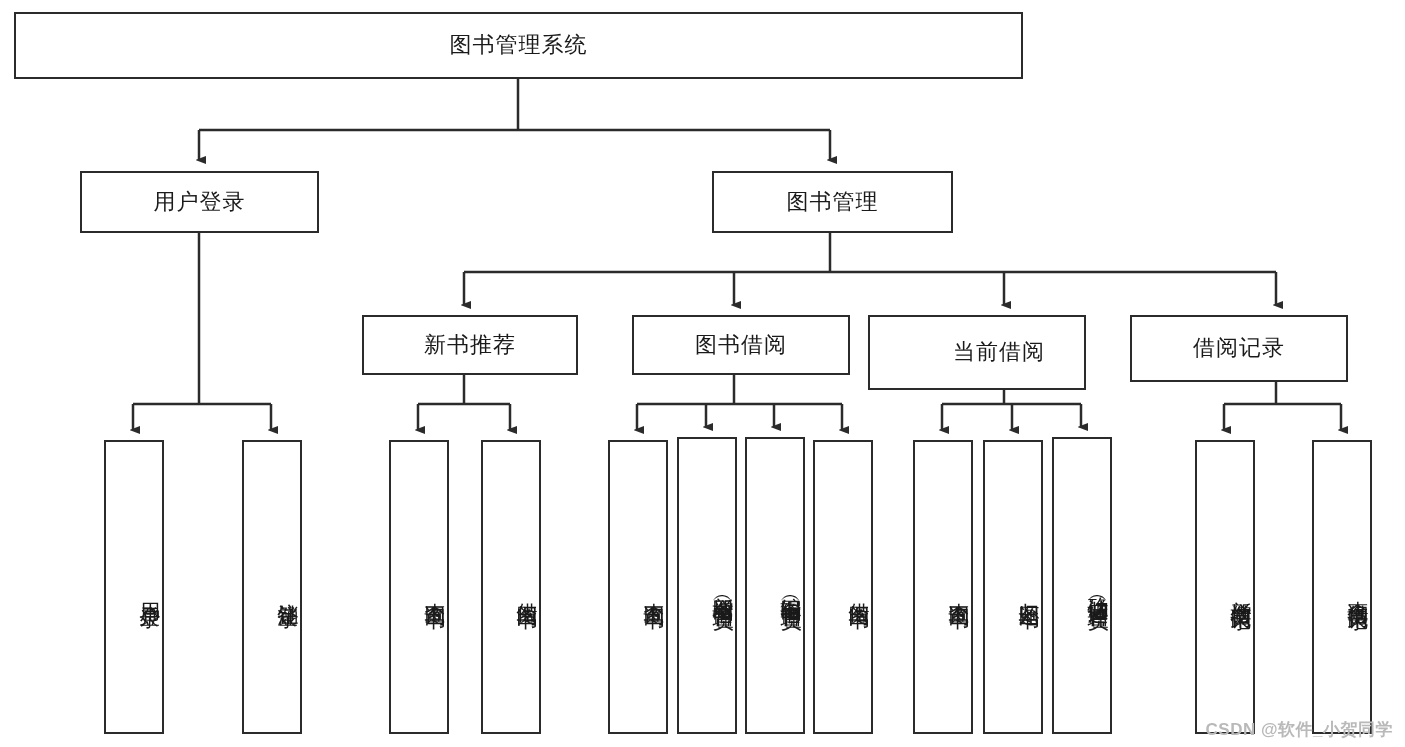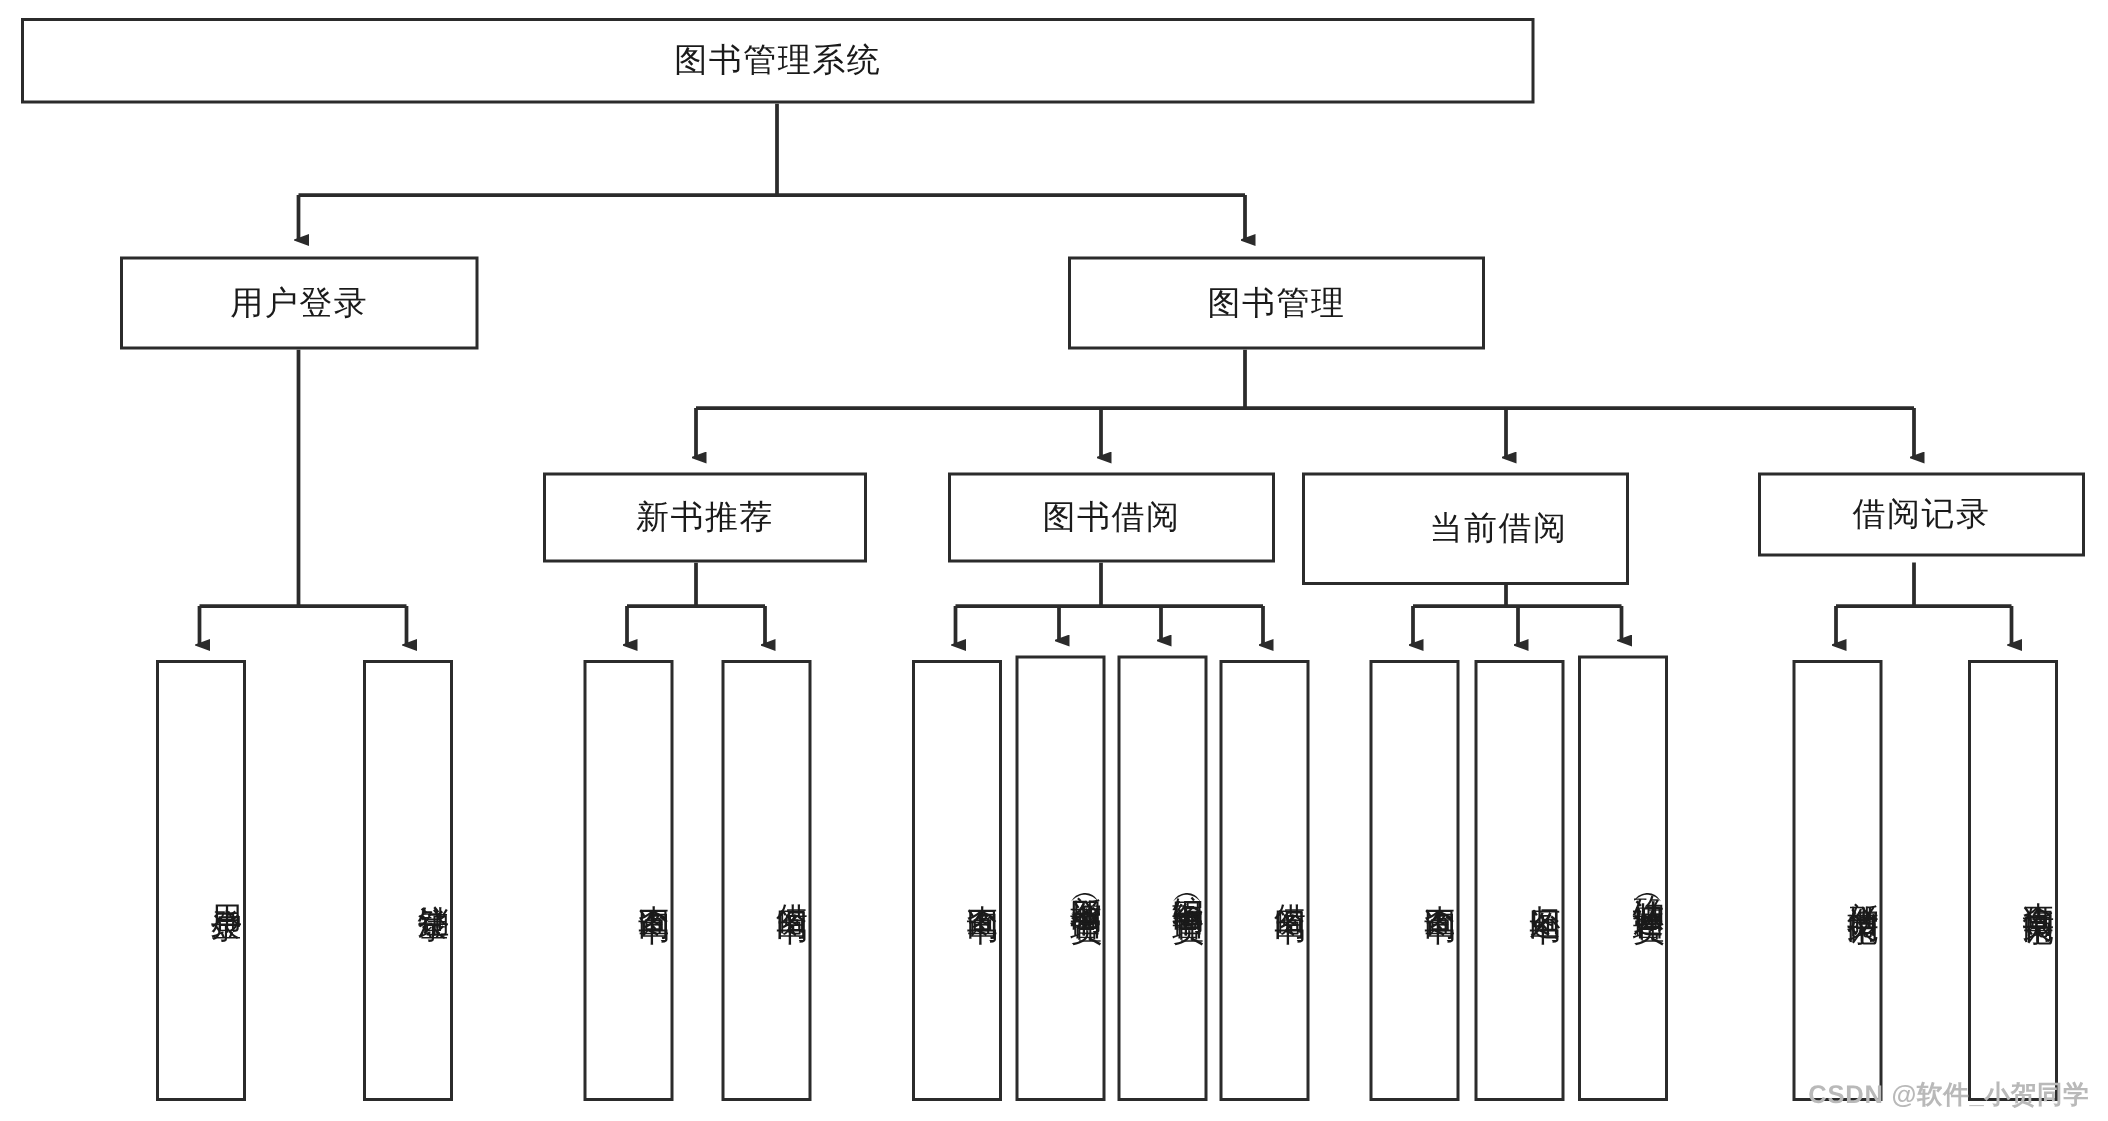--- a/index.html
+++ b/index.html
@@ -115,45 +115,45 @@
       <path d="M1012,404 L1012,430" marker-end="url(#arrow)"></path>
       <path d="M1081,404 L1081,427" marker-end="url(#arrow)"></path>
 
       <path d="M1276,375 L1276,404"></path>
       <path d="M1224,404 L1341,404"></path>
       <path d="M1224,404 L1224,430" marker-end="url(#arrow)"></path>
       <path d="M1341,404 L1341,430" marker-end="url(#arrow)"></path>
     </g>
   </svg>
 
-  <div class="node horiz" style="left:14px;top:12px;width:1009px;height:57px;">
+  <div class="node horiz" style="left:14px;top:12px;width:1009px;height:67px;">
     <span>图书管理系统</span>
   </div>
 
   <div class="node horiz" style="left:80px;top:171px;width:239px;height:62px;">
     <span>用户登录</span>
   </div>
 
-  <div class="node horiz" style="left:712px;top:171px;width:278px;height:62px;">
+  <div class="node horiz" style="left:712px;top:171px;width:241px;height:62px;">
     <span>图书管理</span>
   </div>
 
   <div class="node horiz" style="left:362px;top:315px;width:216px;height:60px;">
     <span>新书推荐</span>
   </div>
 
   <div class="node horiz" style="left:632px;top:315px;width:218px;height:60px;text-align:right;">
     <span>图书借阅</span>
   </div>
 
   <div class="node horiz" style="left:868px;top:315px;width:218px;height:75px;padding-left:44px;">
     <span>当前借阅</span>
   </div>
 
-  <div class="node horiz" style="left:1172px;top:315px;width:218px;height:56px;align-items:center;">
+  <div class="node horiz" style="left:1130px;top:315px;width:218px;height:67px;align-items:center;">
     <span>借阅记录</span>
   </div>
 
   <div class="node vert" style="left:104px;top:440px;width:60px;height:294px;">
     <span>用户登录</span>
   </div>
 
   <div class="node vert" style="left:242px;top:440px;width:60px;height:294px;">
     <span>注销登录</span>
   </div>

